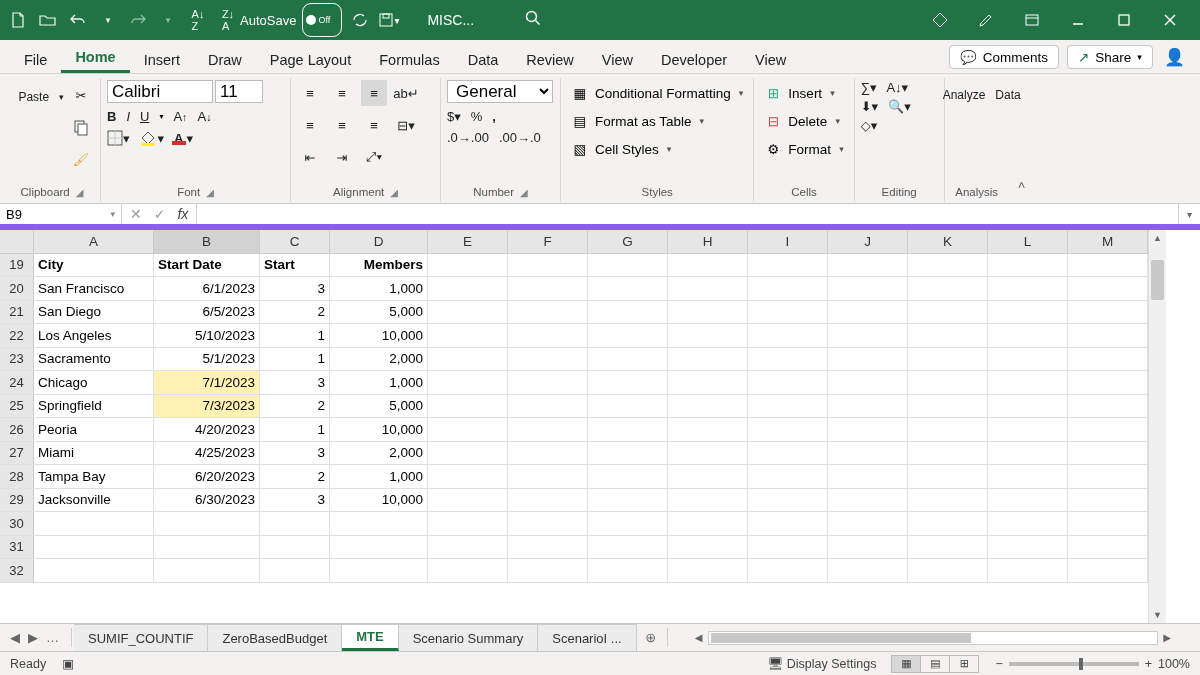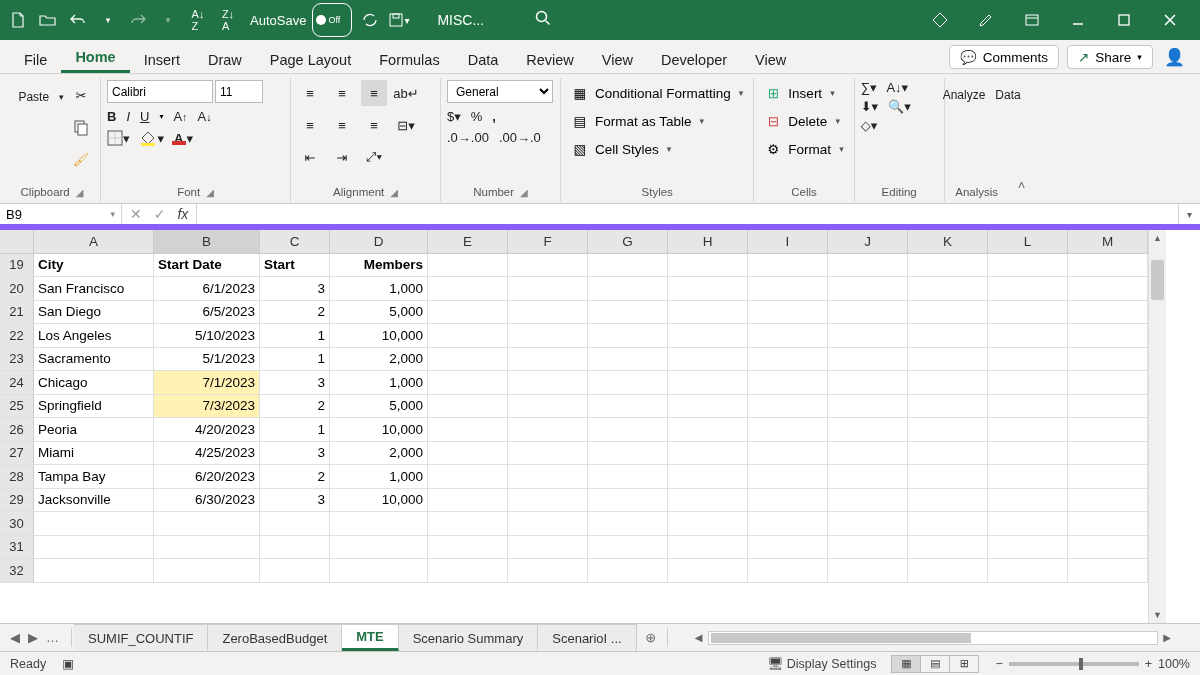--- a/index.html
+++ b/index.html
@@ -3,21 +3,21 @@
 <meta charset="utf-8">
 <style>
 * { margin:0; padding:0; box-sizing:border-box; font-family:"Segoe UI",Arial,sans-serif; }
 body { width:1200px; height:675px; overflow:hidden; background:#fff; display:flex; flex-direction:column; user-select:none; }
 
 
 .titlebar { height:40px; background:#217346; display:flex; align-items:center; padding:0 6px; color:#fff; }
 .titlebar .qat { display:flex; align-items:center; gap:6px; }
 .titlebar .qat .ic { width:24px; height:24px; display:flex; align-items:center; justify-content:center; font-size:15px; opacity:.95; }
 .titlebar .qat .ic.dim { opacity:.5; }
-.titlebar .auto { margin-left:10px; display:flex; align-items:center; gap:6px; font-size:13px; }
+.titlebar .auto { display:flex; align-items:center; gap:6px; font-size:13px; }
 .titlebar .auto .toggle { border:1px solid #fff; border-radius:9px; height:16px; width:40px; display:flex; align-items:center; padding:16px 3px; }
 .titlebar .auto .toggle span { width:10px; height:10px; border-radius:50%; background:#fff; }
 .titlebar .docname { margin-left:28px; font-size:14px; }
 .titlebar .search { margin-left:50px; width:22px; height:22px; }
 .titlebar .spacer { flex:1; }
 .titlebar .winbtns { display:flex; gap:26px; margin-right:14px; }
 .titlebar .winbtns .ic { width:20px; height:20px; display:flex; align-items:center; justify-content:center; }
 
 
 .tabsrow { height:34px; background:#f3f2f1; border-bottom:1px solid #d4d4d4; display:flex; align-items:end; padding:0 10px; }
@@ -31,21 +31,21 @@
 .ribbon { height:130px; background:#f3f2f1; border-bottom:1px solid #c8c8c8; display:flex; padding:4px 4px 0 4px; }
 .group { display:flex; flex-direction:column; border-right:1px solid #d8d8d8; padding:0 6px; height:124px; }
 .group .body { flex:1; display:flex; align-items:flex-start; gap:4px; padding-top:2px;}
 .group .label { height:20px; font-size:11.5px; color:#555; text-align:center; display:flex; align-items:center; justify-content:center; gap:6px; }
 .group .label .lau { font-size:10px; color:#888; }
 .btn { display:flex; align-items:center; justify-content:center; font-size:13px; color:#222; cursor:pointer; }
 .big { flex-direction:row; width:52px; gap:10px; font-size:12px; text-align:center; }
 .sq { width:26px; height:26px; }
 .row { display:flex; gap:2px; align-items:center; }
 .col { display:flex; flex-direction:column; gap:3px; }
-select,input.font { border:1px solid #bbb; font-size:12px; height:23px; padding:0 4px; background:#fff; }
+select,input.font { border:1px solid #bbb; font-size:17px; height:23px; padding:0 4px; background:#fff; }
 
 
 .paste svg { width:28px; height:34px; }
 .cliptools { display:flex; flex-direction:column; gap:6px; margin-left:2px; padding-top:2px;}
 
 
 .menuitem { display:flex; align-items:center; gap:6px; font-size:13.5px; padding:2px 4px; height:26px; }
 .menuitem .dd { font-size:9px; color:#555; margin-left:2px; }
 .ico { width:18px; height:18px; display:inline-flex; align-items:center; justify-content:center; }
 

